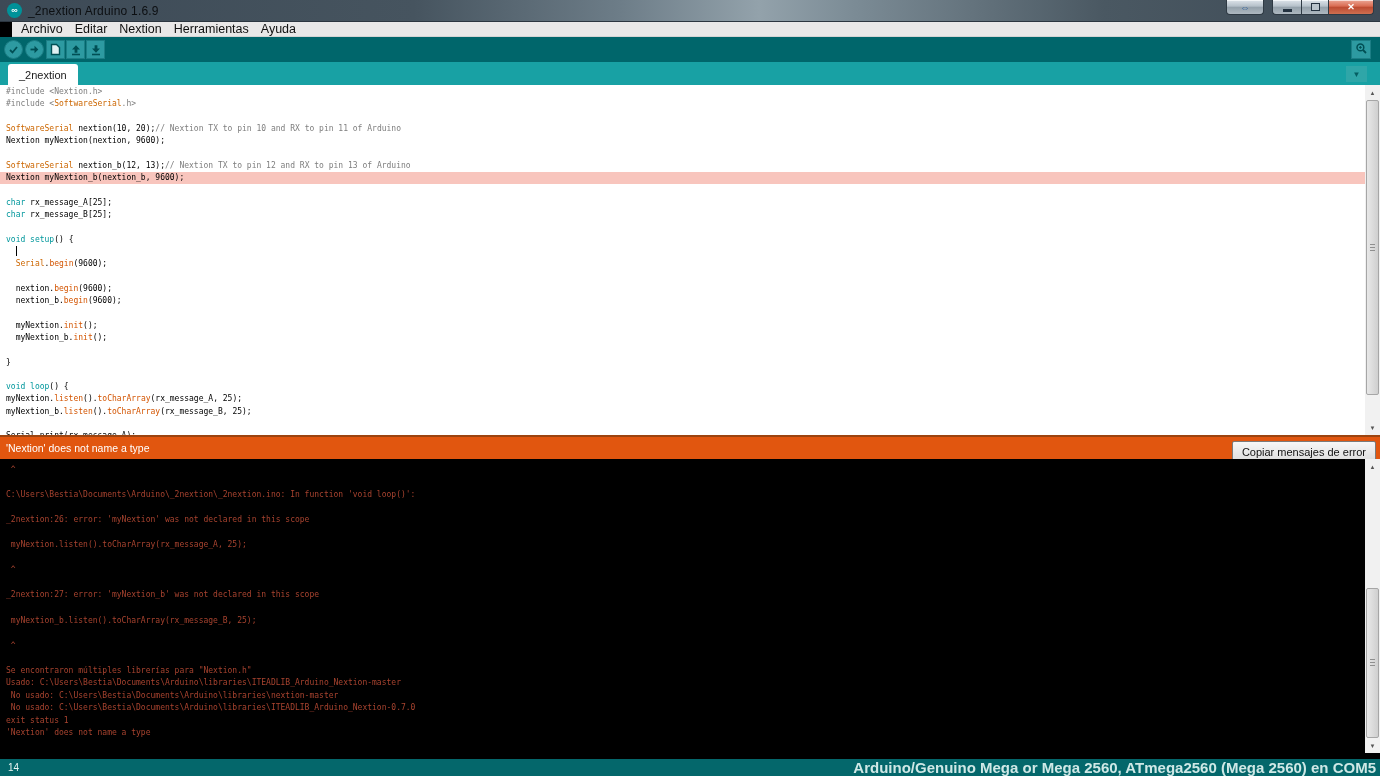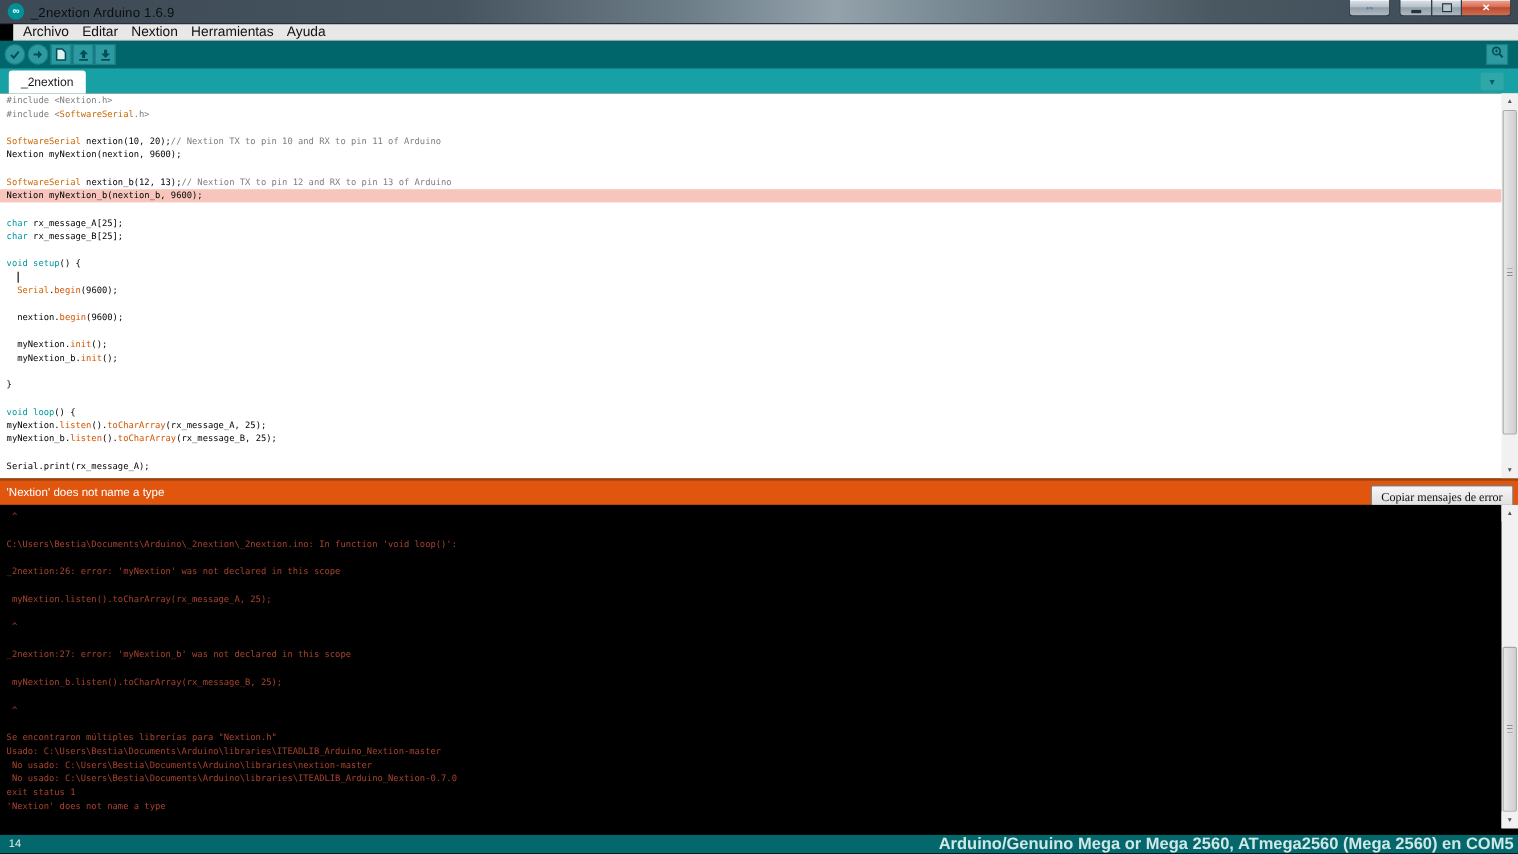--- a/index.html
+++ b/index.html
@@ -70,21 +70,21 @@
   .editor-sb { top:85px; height:350px; }
   .editor-sb .sb-thumb { top:15px; height:295px; }
   .console-sb { top:0; height:294px; }
   .console-sb .sb-thumb { top:129px; height:150px; }
 
   
   .errorbar { position:absolute; top:435px; left:0; right:0; height:24px; background:#e1560f;
     border-top:2px solid #9c4410; display:flex; align-items:center; }
   .error-msg { color:#ffffff; font-size:10.5px; padding-left:6px; }
   .copy-btn { position:absolute; right:4px; top:4px; height:21px; padding:0 9px; font-size:11px;
-    font-family:Liberation Serif, serif; color:#111;
+    font-family:Liberation Sans, sans-serif; color:#111;
     background:linear-gradient(#f7f7f7,#dddddd); border:1px solid #7a7a7a; border-radius:2px; }
 
   
   .console { position:absolute; top:459px; left:0; right:0; height:300px; background:#000000; }
   .console pre { position:absolute; top:5px; left:6px; right:18px; font-family:"DejaVu Sans Mono", monospace;
     font-size:8px; line-height:12.55px; color:#a8432f; white-space:pre; }
 
   
   .statusbar { position:absolute; top:759px; left:0; right:0; height:17px; background:#04676b;
     display:flex; align-items:center; }
@@ -194,20 +194,21 @@
         <div class="code-line hl"><span style="color: rgb(0, 0, 0);">Nextion myNextion_b(nextion_b, 9600);</span></div>
         <div class="code-line"></div>
         <div class="code-line"><span style="color: rgb(0, 151, 156);">char</span><span style="color: rgb(0, 0, 0);"> rx_message_A[25];</span></div>
         <div class="code-line"><span style="color: rgb(0, 151, 156);">char</span><span style="color: rgb(0, 0, 0);"> rx_message_B[25];</span></div>
         <div class="code-line"></div>
         <div class="code-line"><span style="color: rgb(0, 151, 156);">void</span><span style="color: rgb(0, 0, 0);"> </span><span style="color: rgb(0, 151, 156);">setup</span><span style="color: rgb(0, 0, 0);">() {</span></div>
         <div class="code-line"><span class="caret"></span></div>
         <div class="code-line"><span style="color: rgb(0, 0, 0);">  </span><span style="color: rgb(204, 102, 0);">Serial</span><span style="color: rgb(0, 0, 0);">.</span><span style="color: rgb(211, 84, 0);">begin</span><span style="color: rgb(0, 0, 0);">(9600);</span></div>
         <div class="code-line"></div>
         <div class="code-line"><span style="color: rgb(0, 0, 0);">  nextion.</span><span style="color: rgb(211, 84, 0);">begin</span><span style="color: rgb(0, 0, 0);">(9600);</span></div>
+        <div class="code-line"><span style="color: rgb(0, 0, 0);">  nextion_b.</span><span style="color: rgb(211, 84, 0);">begin</span><span style="color: rgb(0, 0, 0);">(9600);</span></div>
         <div class="code-line"></div>
         <div class="code-line"><span style="color: rgb(0, 0, 0);">  myNextion.</span><span style="color: rgb(211, 84, 0);">init</span><span style="color: rgb(0, 0, 0);">();</span></div>
         <div class="code-line"><span style="color: rgb(0, 0, 0);">  myNextion_b.</span><span style="color: rgb(211, 84, 0);">init</span><span style="color: rgb(0, 0, 0);">();</span></div>
         <div class="code-line"></div>
         <div class="code-line"><span style="color: rgb(0, 0, 0);">}</span></div>
         <div class="code-line"></div>
         <div class="code-line"><span style="color: rgb(0, 151, 156);">void</span><span style="color: rgb(0, 0, 0);"> </span><span style="color: rgb(0, 151, 156);">loop</span><span style="color: rgb(0, 0, 0);">() {</span></div>
         <div class="code-line"><span style="color: rgb(0, 0, 0);">myNextion.</span><span style="color: rgb(211, 84, 0);">listen</span><span style="color: rgb(0, 0, 0);">().</span><span style="color: rgb(211, 84, 0);">toCharArray</span><span style="color: rgb(0, 0, 0);">(rx_message_A, 25);</span></div>
         <div class="code-line"><span style="color: rgb(0, 0, 0);">myNextion_b.</span><span style="color: rgb(211, 84, 0);">listen</span><span style="color: rgb(0, 0, 0);">().</span><span style="color: rgb(211, 84, 0);">toCharArray</span><span style="color: rgb(0, 0, 0);">(rx_message_B, 25);</span></div>
         <div class="code-line"></div>

